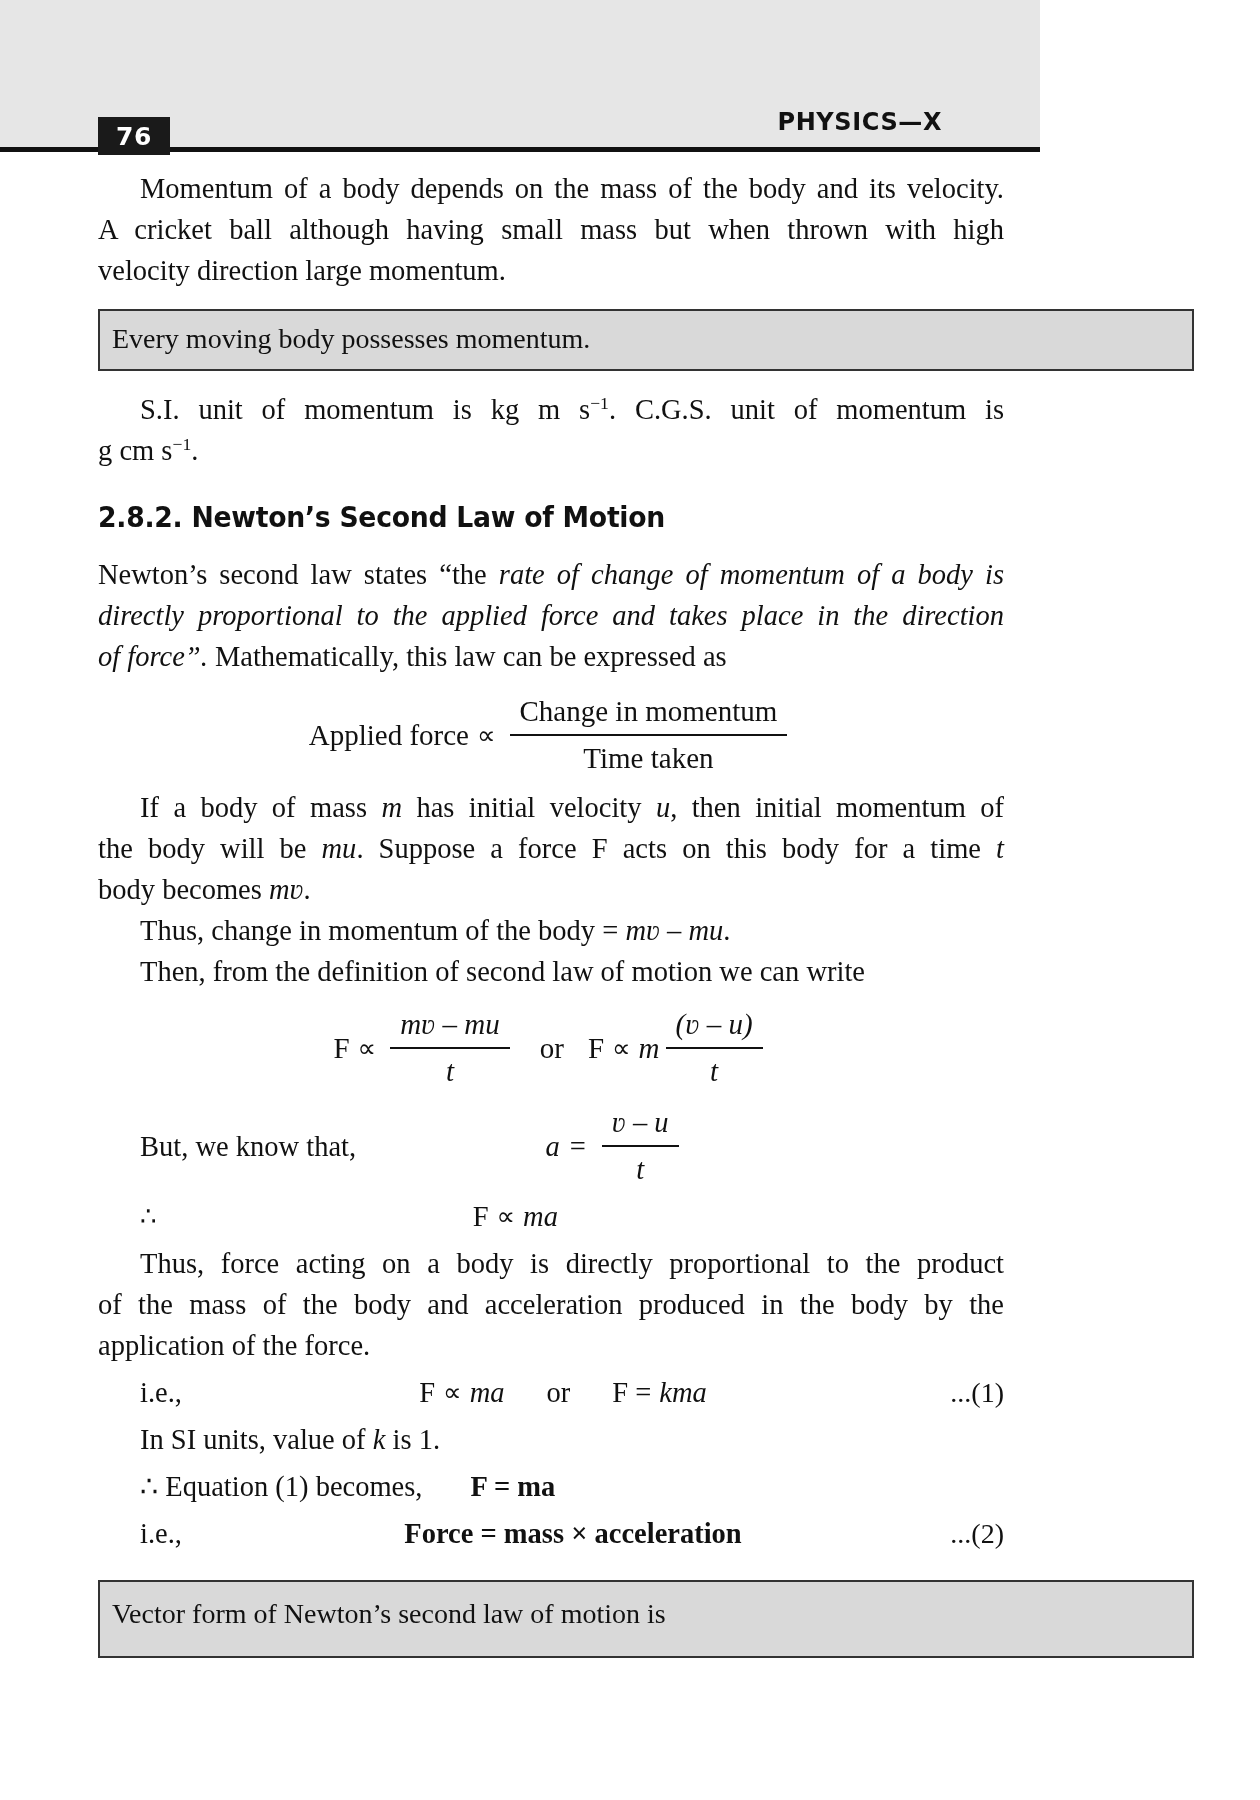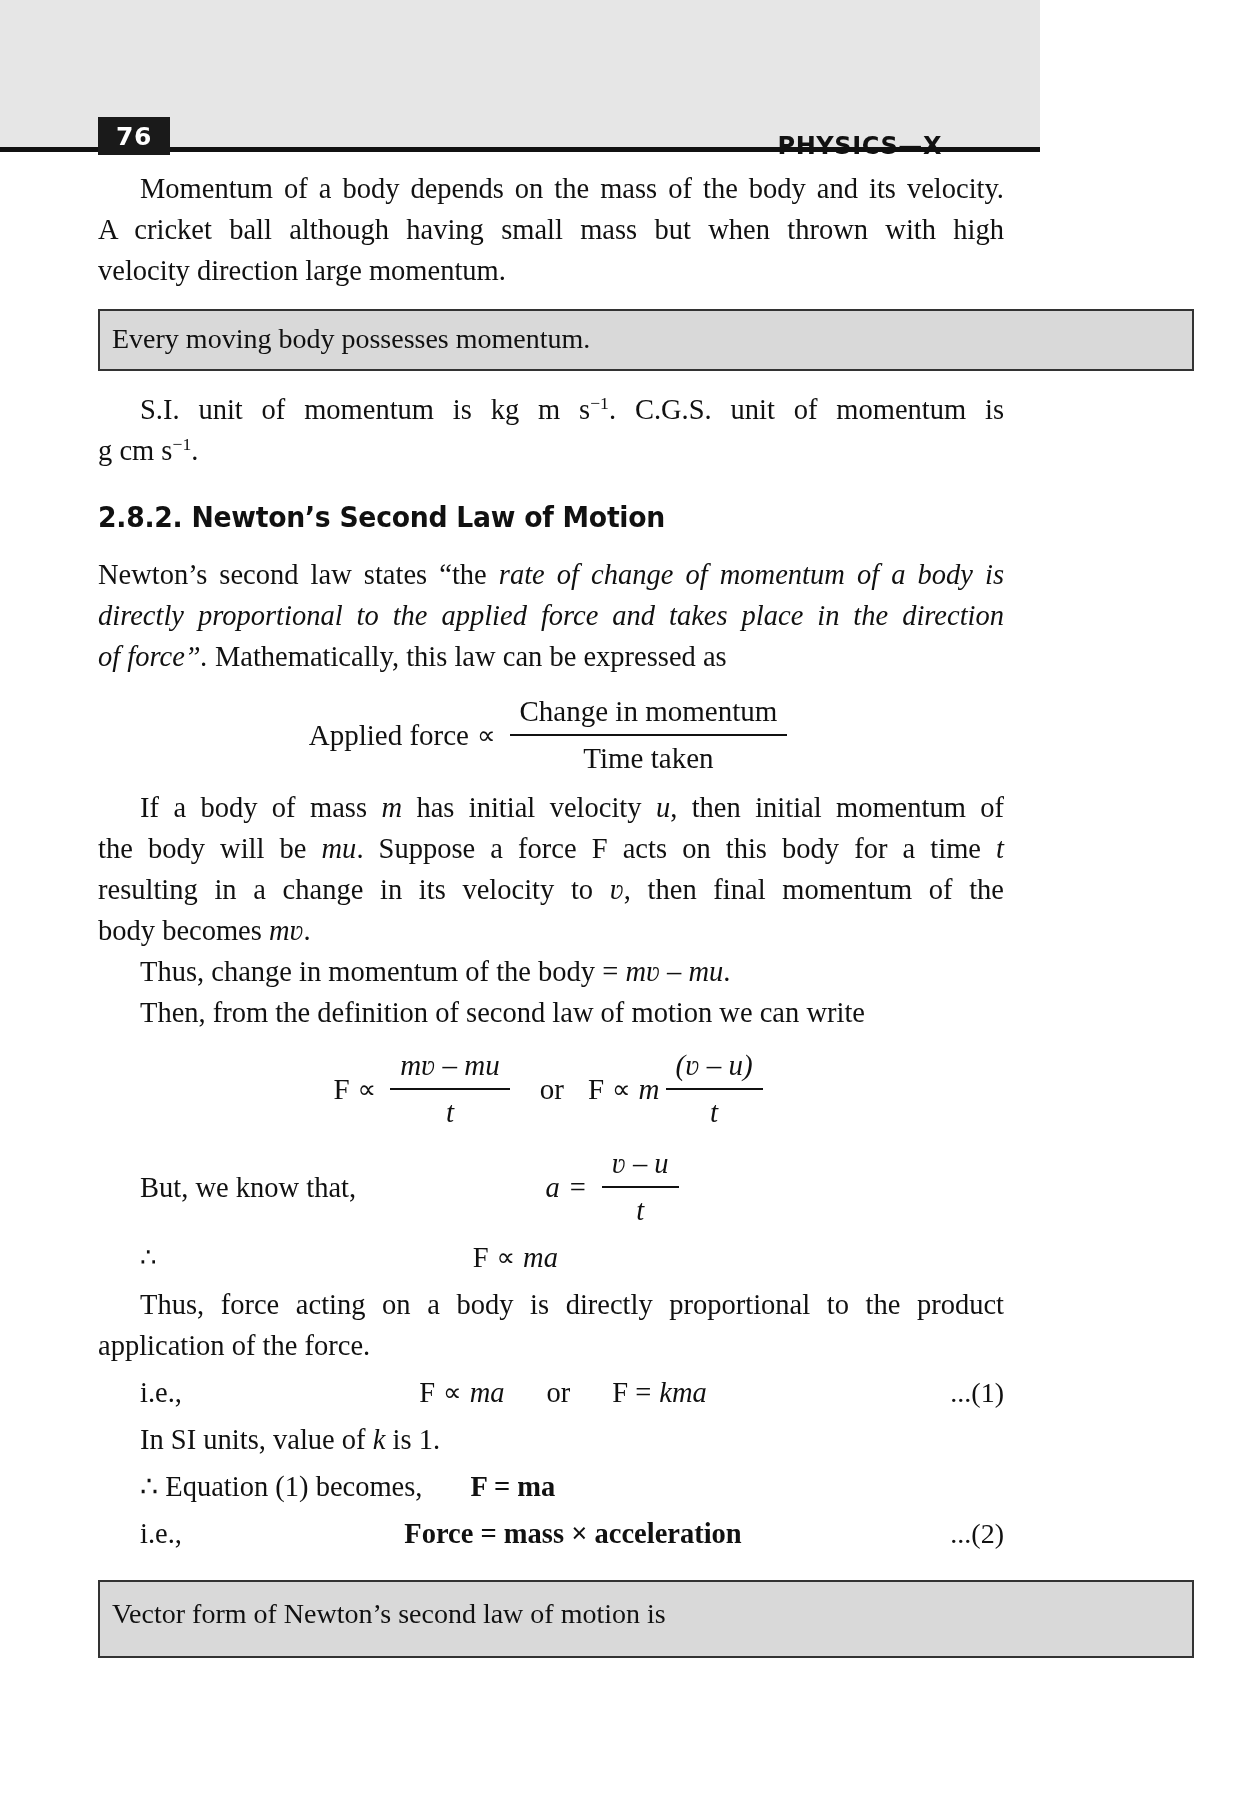--- a/index.html
+++ b/index.html
@@ -39,21 +39,21 @@
     font-weight: bold;
     font-size: 25px;
     letter-spacing: 0.5px;
     display: flex;
     align-items: center;
     justify-content: center;
   }
   .header-title {
     position: absolute;
     right: 98px;
-    top: 132px;
+    top: 108px;
     font-family: "DejaVu Sans", sans-serif;
     font-weight: bold;
     font-size: 24px;
     letter-spacing: 0.6px;
     color: #111111;
   }
 
   
   .content {
     position: absolute;
@@ -251,21 +251,20 @@
     <span class="prop">∝</span>
     <span class="frac">
       <span class="num">Change in momentum</span>
       <span class="den">Time taken</span>
     </span>
   </div>
 
   <div>
     <span class="jline" style="padding-left:42px;"><span>If a body of mass </span><i>m</i><span> has initial velocity </span><i>u</i><span>, then initial momentum of</span></span>
     <span class="jline"><span>the body will be </span><i>mu</i><span>. Suppose a force F acts on this body for a time </span><i>t</i></span>
-    <span class="jline"><span>resulting in a change in its velocity to </span><i>ʋ</i><span>, then final momentum of the</span></span>
     <span class="jline last"><span>body becomes </span><i>mʋ</i><span>.</span></span>
   </div>
 
   <p class="para"><span>Thus, change in momentum of the body = </span><i>mʋ – mu</i><span>.</span></p>
 
   <p class="para">Then, from the definition of second law of motion we can write</p>
 
   <div class="eq-row" style="margin-top:12px;margin-bottom:10px;">
     <span>F</span>
     <span class="prop">∝</span>
@@ -299,20 +298,21 @@
     <span class="lbl-indent therefore">∴</span>
     <span class="center-block" style="padding-right:130px;">
       <span>F</span>
       <span class="prop">∝</span>
       <i>ma</i>
     </span>
   </div>
 
   <div>
     <span class="jline" style="padding-left:42px;">Thus, force acting on a body is directly proportional to the product</span>
+    <span class="jline">of the mass of the body and acceleration produced in the body by the</span>
     <span class="jline last">application of the force.</span>
   </div>
 
   <div class="eq-line">
     <span class="lbl-indent">i.e.,</span>
     <span class="center-block" style="padding-right:60px;">
       <span>F</span>
       <span class="prop">∝</span>
       <i>ma</i>
       <span class="op" style="margin-left:42px;margin-right:42px;">or</span>

